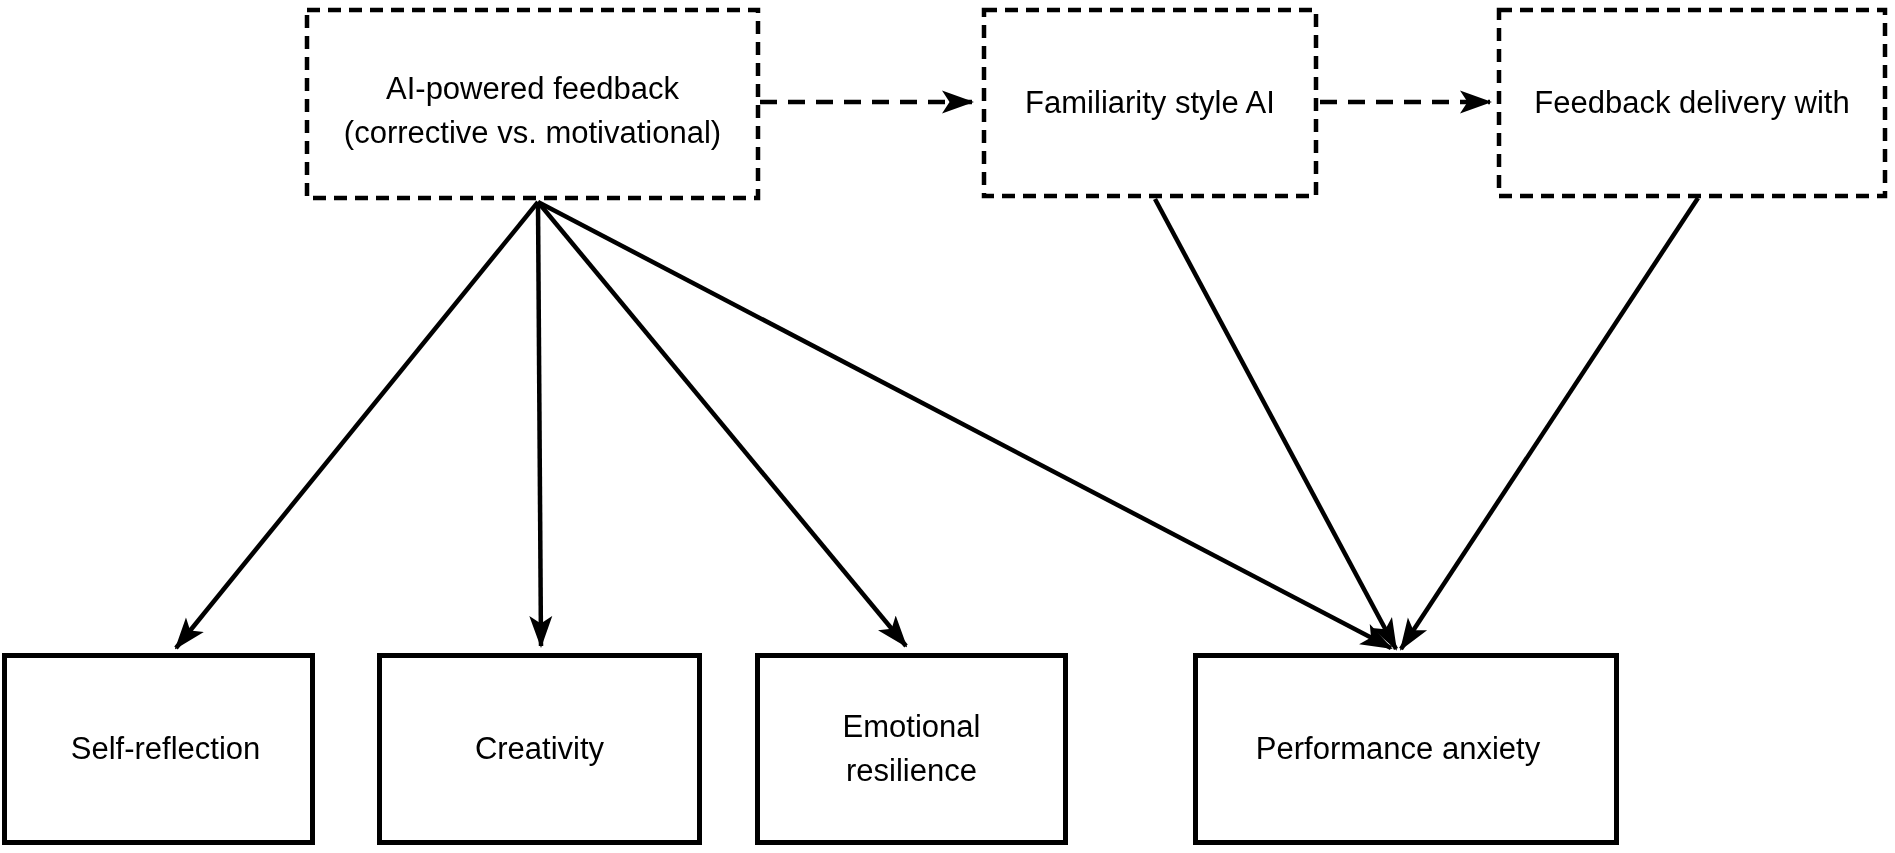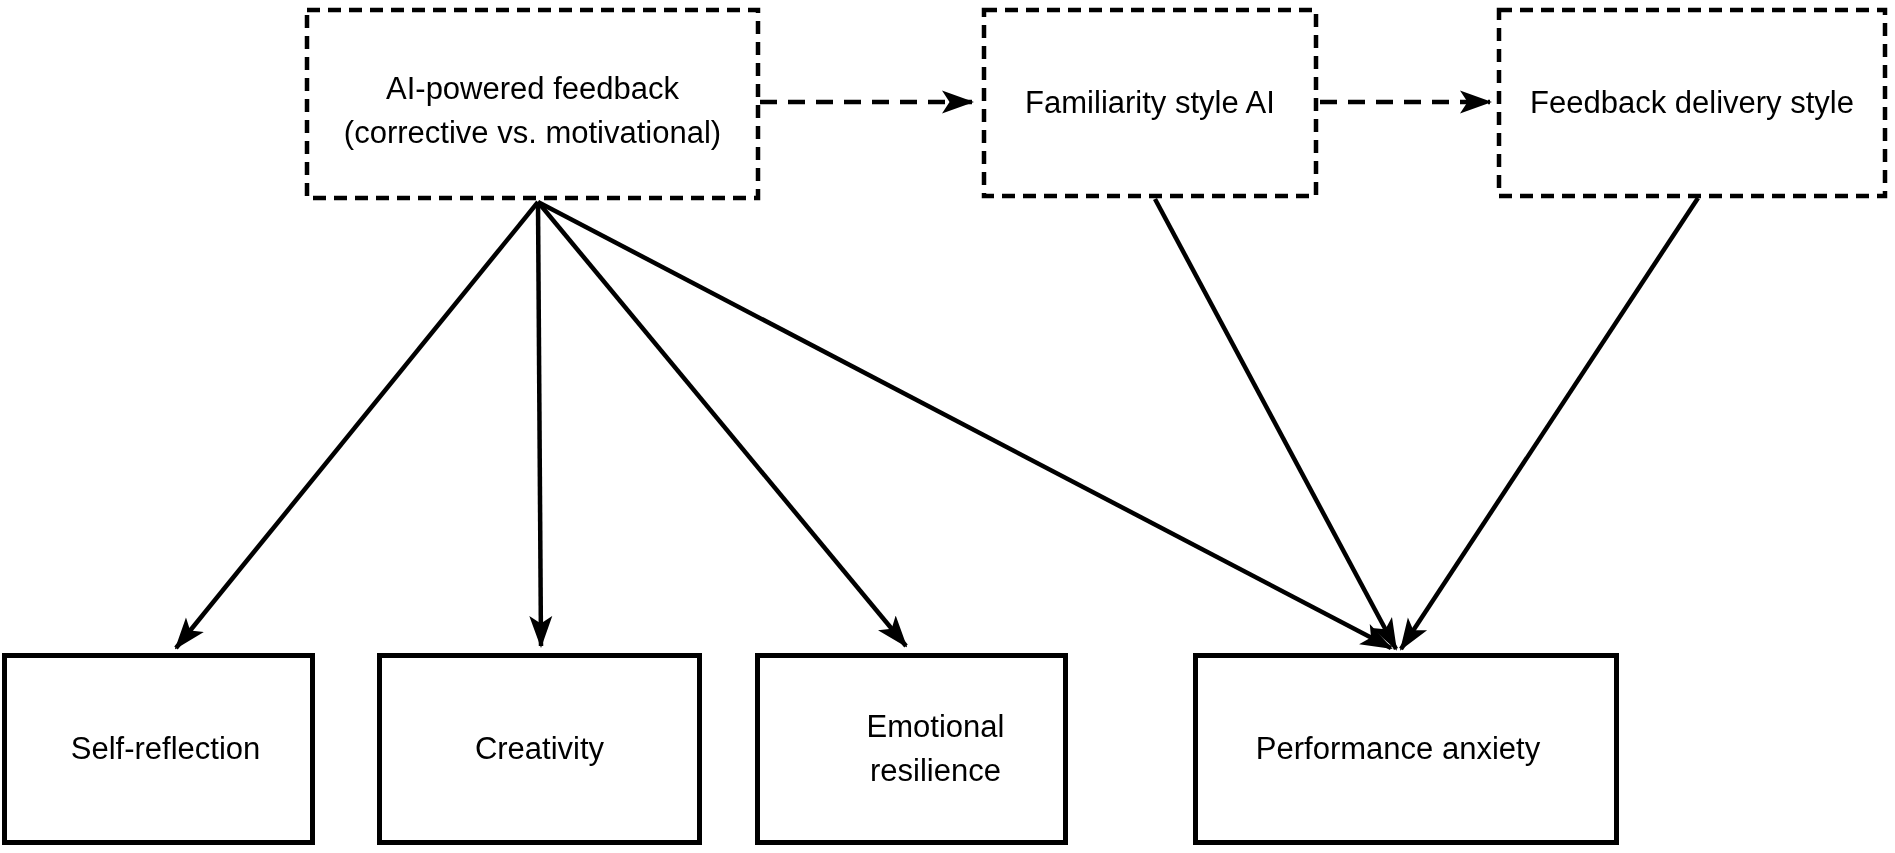--- a/index.html
+++ b/index.html
@@ -35,21 +35,21 @@
     color: #000000;
     box-sizing: border-box;
   }
   .node span { display: block; white-space: nowrap; }
   
   .n-a { left: 305px; top: 15px;   width: 455px; height: 192px; }
   .n-b { left: 982px; top: 8px;   width: 336px; height: 190px; }
   .n-c { left: 1497px; top: 8px;  width: 390px; height: 190px; }
   .n-d { left: 9px;   top: 653px; width: 313px; height: 192px; }
   .n-e { left: 377px; top: 653px; width: 325px; height: 192px; }
-  .n-f { left: 755px; top: 653px; width: 313px; height: 192px; margin-left: 24px; }
+  .n-f { left: 755px; top: 653px; width: 313px; height: 192px; }
   .n-g { left: 1185px; top: 653px; width: 426px; height: 192px; }
 
   rect.box { fill: #ffffff; stroke: #000000; }
   rect.box.solid  { stroke-width: 5px; }
   rect.box.dashed { stroke-width: 4.5px; stroke-dasharray: 13 8; }
   line.edge { stroke: #000000; stroke-width: 4.5px; }
   line.edge.dashed { stroke-dasharray: 17 11; }
 </style>
 </head>
 <body>
@@ -88,21 +88,21 @@
   <div class="node n-a">
     <span>AI-powered feedback</span>
     <span>(corrective vs. motivational)</span>
   </div>
 
   <div class="node n-b">
     <span>Familiarity style AI</span>
   </div>
 
   <div class="node n-c">
-    <span>Feedback delivery style</span>
+    <span>Feedback delivery with</span>
   </div>
 
   <div class="node n-d">
     <span>Self-reflection</span>
   </div>
 
   <div class="node n-e">
     <span>Creativity</span>
   </div>
 

